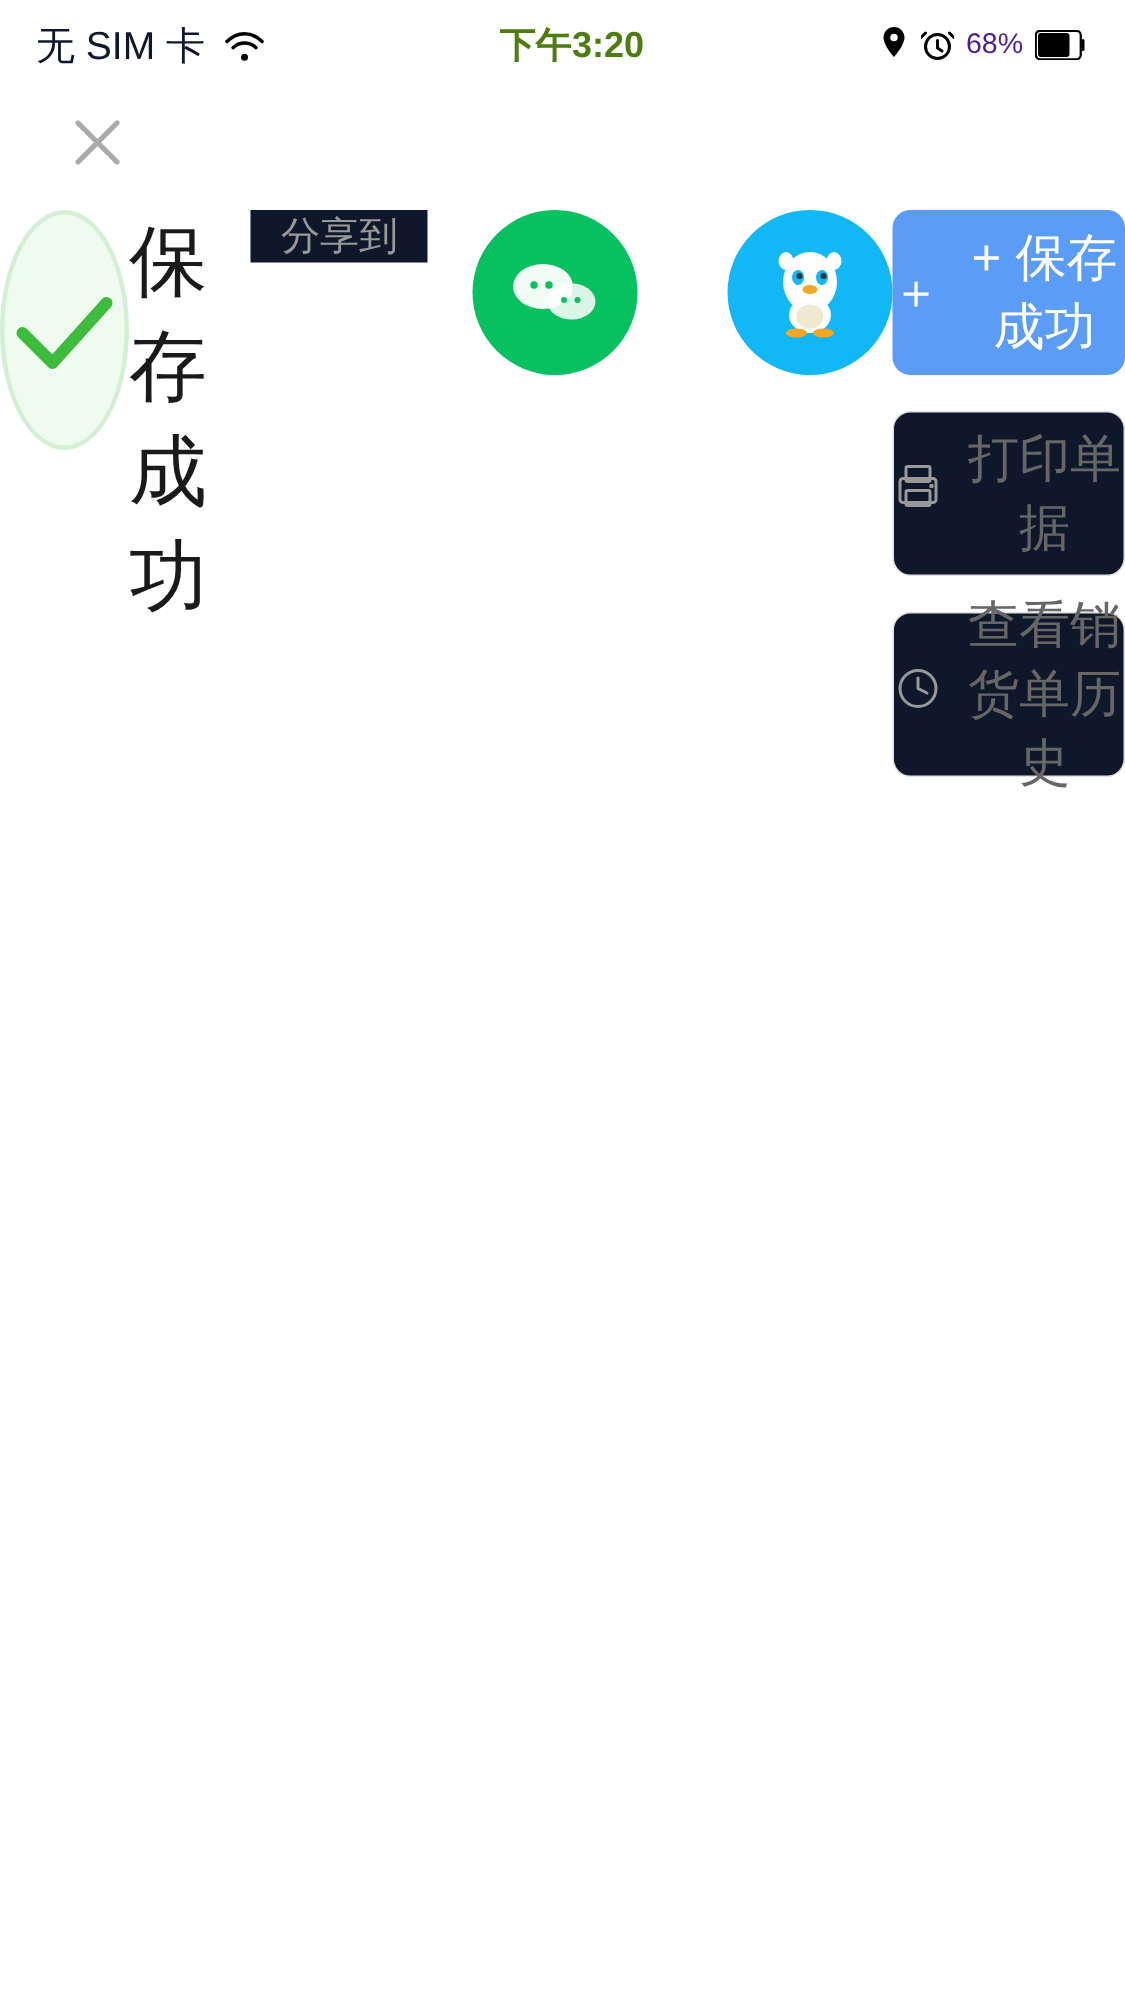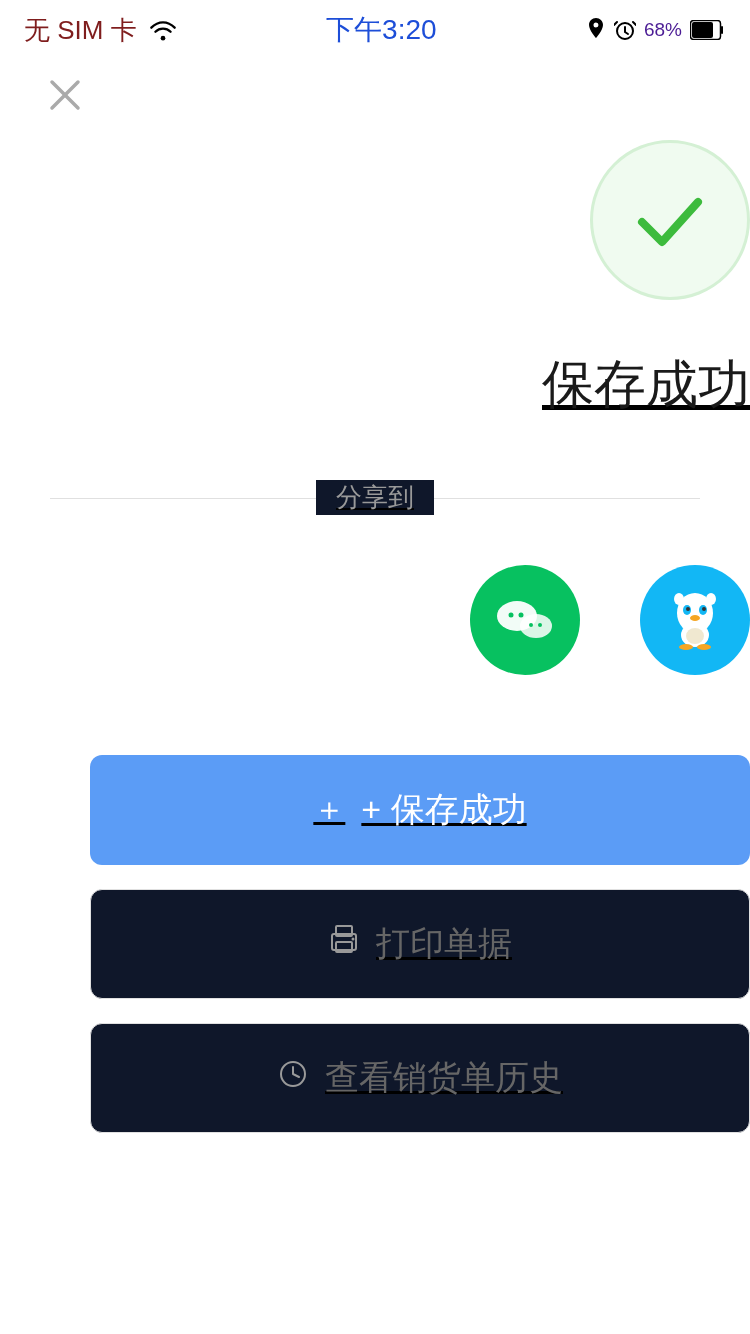--- a/index.html
+++ b/index.html
@@ -26,27 +26,27 @@
       align-items: center;
       justify-content: space-between;
       padding: 0 24px;
     }
 
     .status-left {
       display: flex;
       align-items: center;
       gap: 12px;
       font-size: 26px;
-      color: #7f1d1d;
+      color: #0f172a;
     }
 
     .status-center {
-      font-size: 28px;
-      font-weight: 400;
-      color: #1d4ed8;
+      font-size: 24px;
+      font-weight: 700;
+      color: #4d7c0f;
     }
 
     .status-right {
       display: flex;
       align-items: center;
       gap: 8px;
       font-size: 19px;
       color: #4c1d95;
     }
 
@@ -64,24 +64,23 @@
     }
 
     .close-btn svg {
       width: 36px;
       height: 36px;
     }
 
     
     .main-content {
       display: flex;
-      flex-direction: column;
-      align-items: flex-end;
+      flex-direction: row;
+      align-items: flex-start;
       padding-top: 80px;
-      text-decoration: underline;
     }
 
     
     .success-circle {
       width: 160px;
       height: 160px;
       border-radius: 50%;
       background: #f0fbf0;
       border: 3px solid #d4f0d4;
       display: flex;

